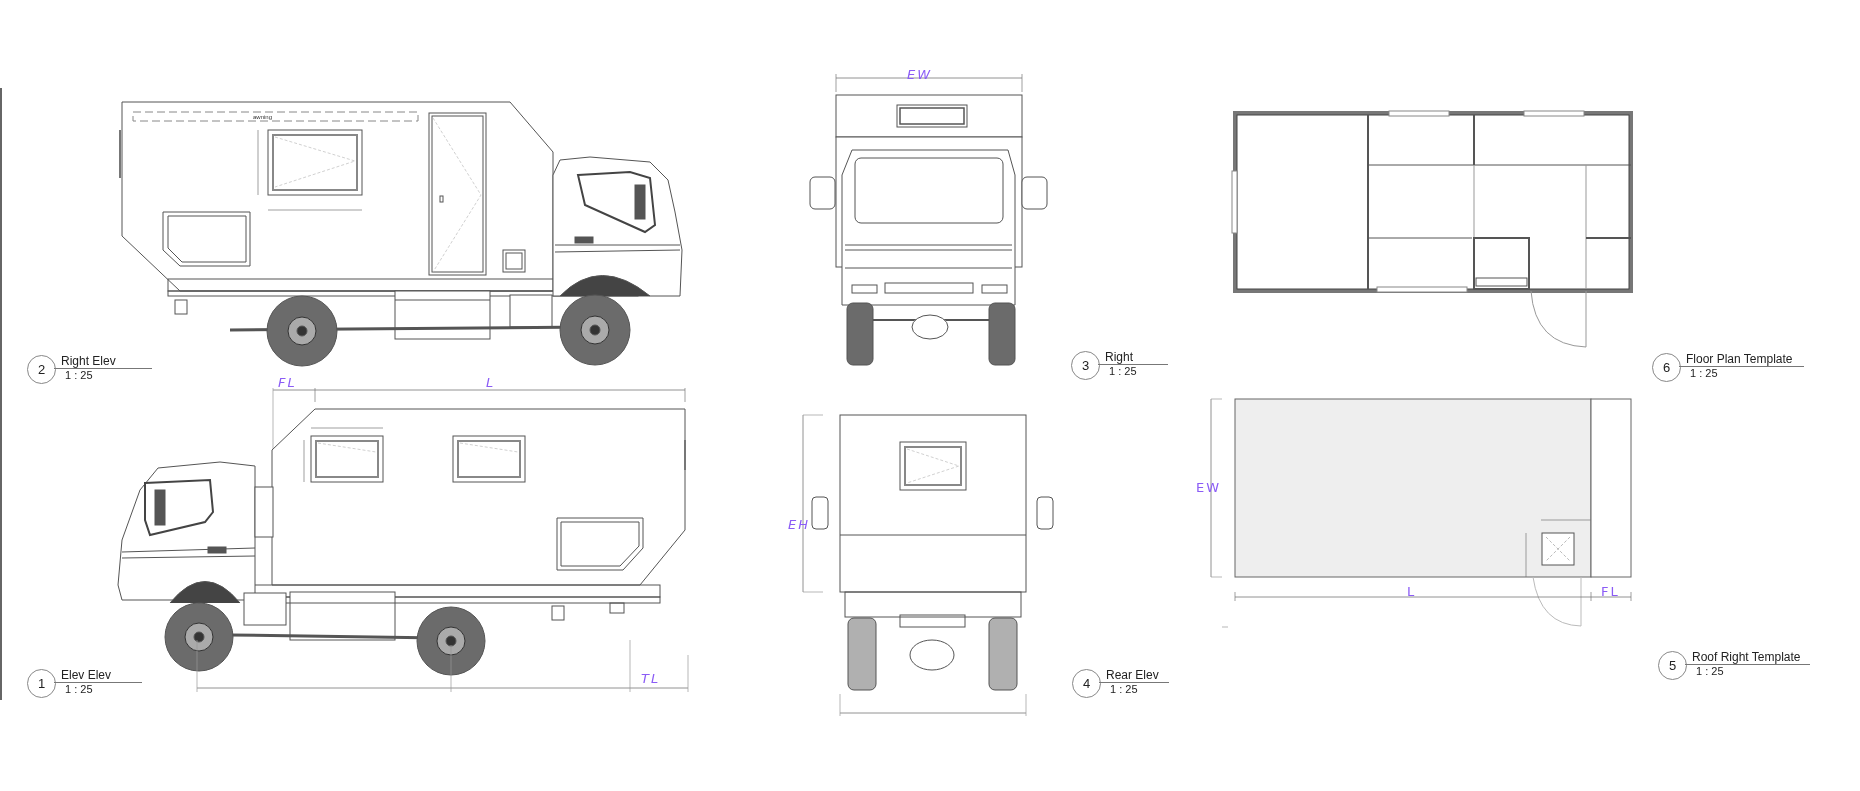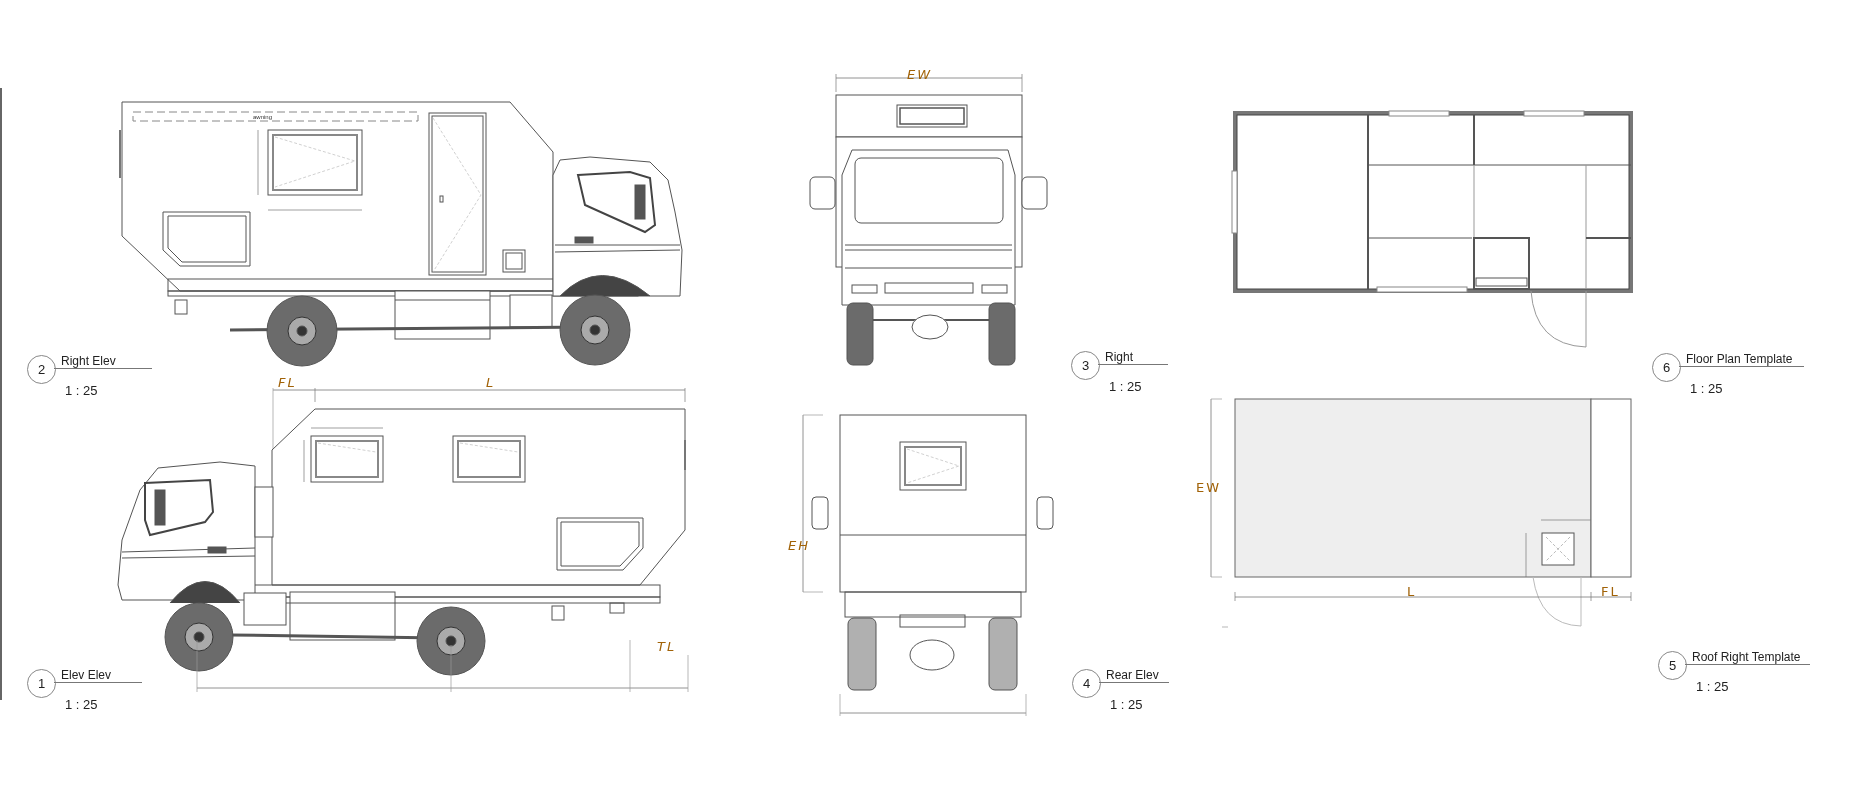--- a/index.html
+++ b/index.html
@@ -3,22 +3,22 @@
 <meta charset="utf-8">
 <style>
   html, body { margin:0; padding:0; background:#ffffff; }
   body { width:1860px; height:791px; position:relative; overflow:hidden; font-family:"Liberation Sans", sans-serif; }
   .sheet { position:absolute; left:0; top:0; width:1860px; height:791px; }
   .sheet-edge { position:absolute; left:0; top:88px; width:2px; height:612px; background:#666; }
   .tag { position:absolute; font-family:"Liberation Sans", sans-serif; color:#222; }
   .tag .circle { position:absolute; left:0; top:0; width:27px; height:27px; border:1px solid #888; border-radius:50%; text-align:center; line-height:27px; font-size:13px; color:#222; }
   .tag .title { position:absolute; left:34px; top:-1px; font-size:12px; white-space:nowrap; }
   .tag .rule { position:absolute; left:27px; top:13px; height:1px; background:#777; }
-  .tag .scale { position:absolute; left:38px; top:28px; font-size:13px; white-space:nowrap; }
-  .dimlabel { position:absolute; font-family:"DejaVu Sans", sans-serif; font-size:13px; color:#a16207; letter-spacing:2px; }
+  .tag .scale { position:absolute; left:38px; top:14px; font-size:11px; white-space:nowrap; }
+  .dimlabel { position:absolute; font-family:"DejaVu Sans", sans-serif; font-size:13px; color:#8b5cf6; letter-spacing:2px; }
   .dimlabel.italic { font-style:italic; }
   svg { position:absolute; overflow:visible; }
 </style>
 </head>
 <body>
 
 <div class="sheet">
   <div class="sheet-edge"></div>
 
   <svg width="1" height="1" style="left:0;top:0;">
@@ -238,23 +238,23 @@
       <line x1="1235" y1="597" x2="1631" y2="597" stroke="#777" stroke-width="0.8"></line>
       <line x1="1235" y1="592" x2="1235" y2="601" stroke="#777" stroke-width="0.7"></line>
       <line x1="1591" y1="592" x2="1591" y2="601" stroke="#777" stroke-width="0.7"></line>
       <line x1="1631" y1="592" x2="1631" y2="601" stroke="#777" stroke-width="0.7"></line>
       <line x1="1222" y1="627" x2="1228" y2="627" stroke="#999" stroke-width="0.7"></line>
     </g>
   </svg>
 
   <div class="dimlabel italic" style="left:278px;top:375px;">FL</div>
   <div class="dimlabel italic" style="left:486px;top:375px;">L</div>
-  <div class="dimlabel italic" style="left:641px;top:639px;margin-left:16px;">TL</div>
+  <div class="dimlabel italic" style="left:641px;top:671px;">TL</div>
   <div class="dimlabel italic" style="left:907px;top:67px;">EW</div>
-  <div class="dimlabel italic" style="left:788px;top:538px;">EH</div>
+  <div class="dimlabel italic" style="left:788px;top:517px;">EH</div>
   <div class="dimlabel" style="left:1196px;top:480px;">EW</div>
   <div class="dimlabel" style="left:1407px;top:584px;">L</div>
   <div class="dimlabel" style="left:1601px;top:584px;">FL</div>
 
   <div class="tag" style="left:27px;top:355px;">
     <div class="circle">2</div>
     <div class="title">Right Elev</div>
     <div class="rule" style="width:98px;"></div>
     <div class="scale">1 : 25</div>
   </div>

